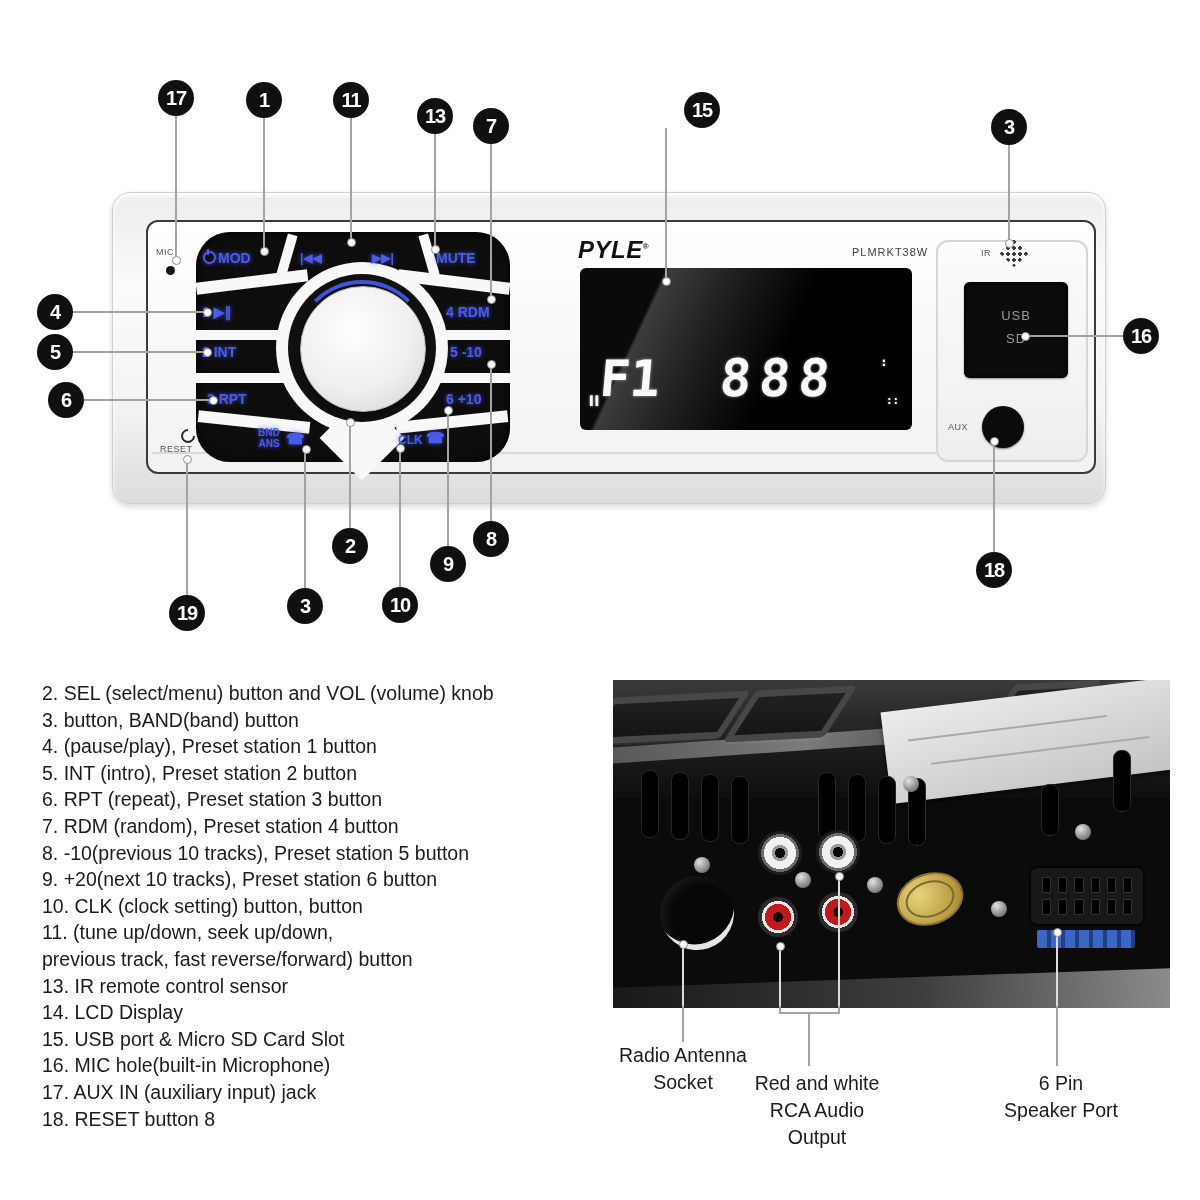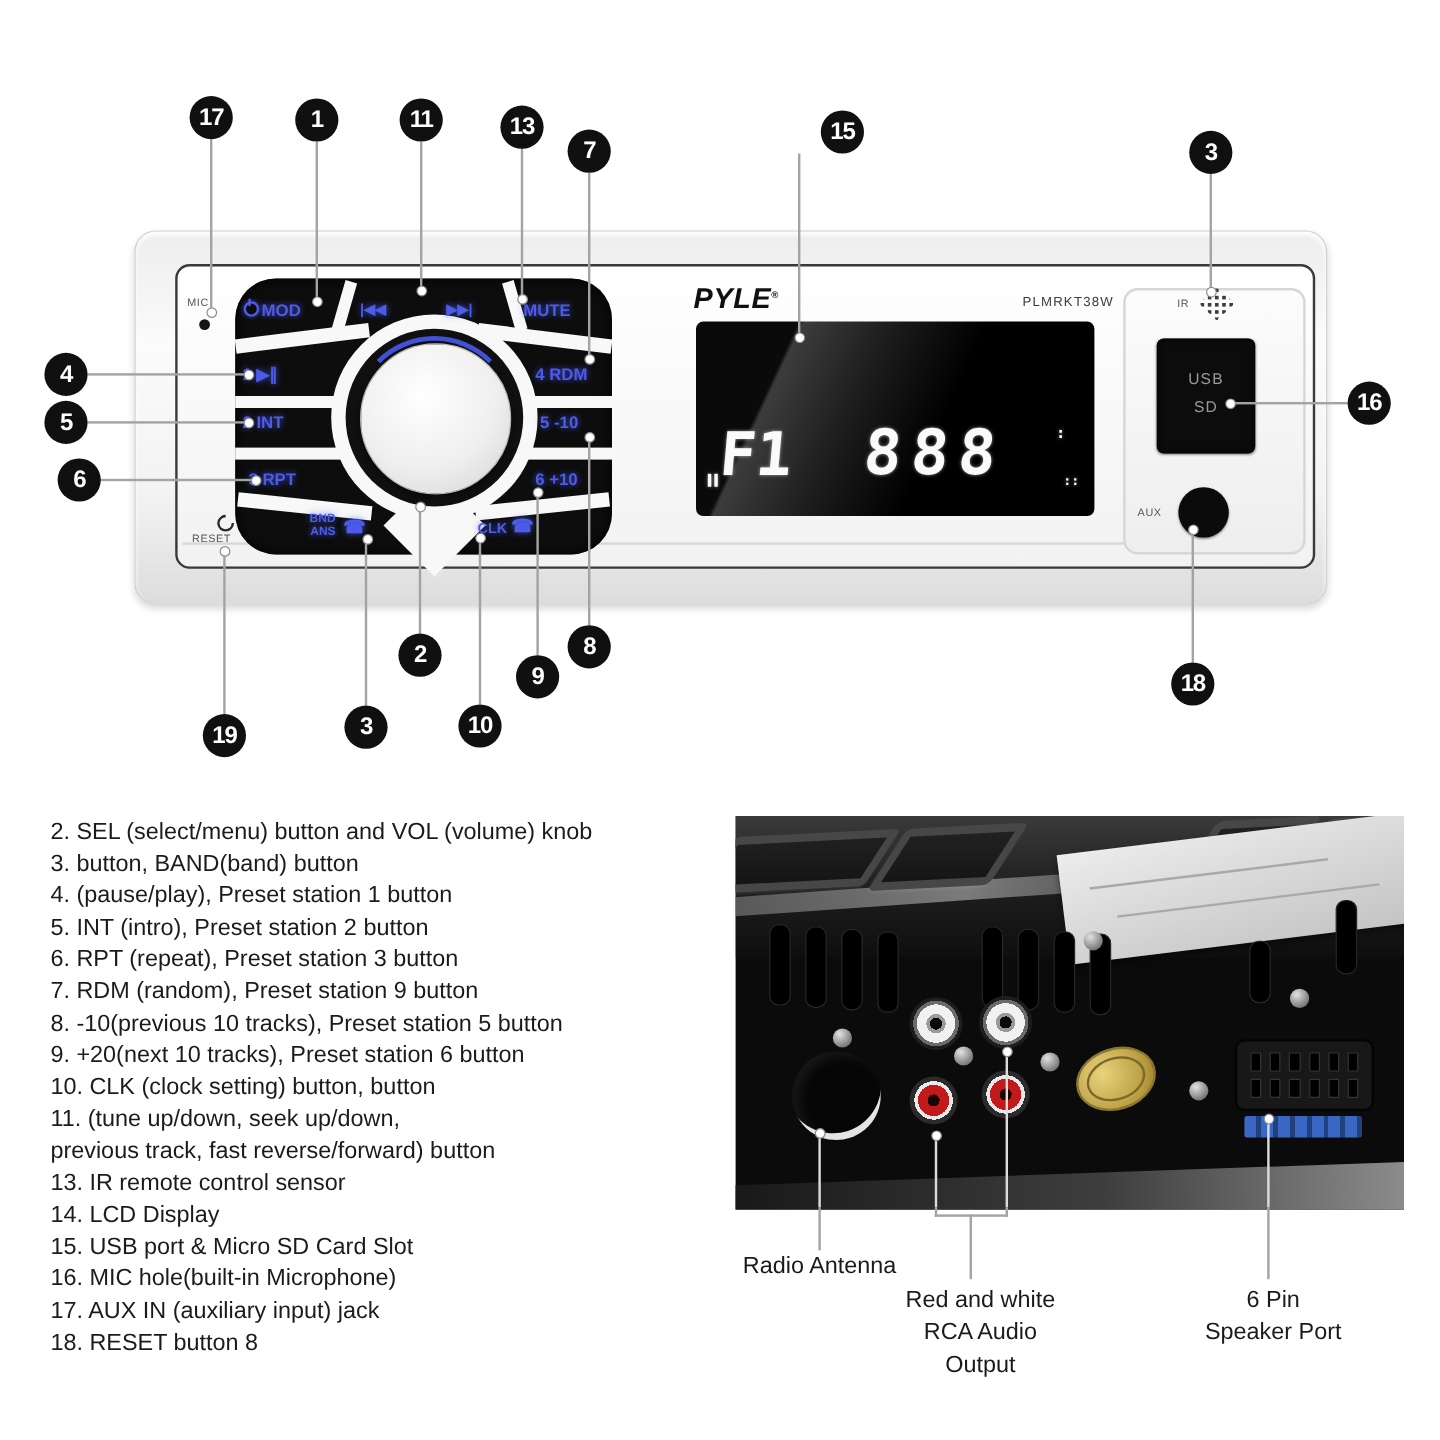--- a/index.html
+++ b/index.html
@@ -35,21 +35,21 @@
        position:relative;margin-right:2px;vertical-align:-1px;box-shadow:0 0 4px rgba(70,90,230,.8);}
   .pwr:after{content:"";position:absolute;left:2px;top:-4px;width:2px;height:6px;background:#4d5bea;}
   .tiny{font-size:9px;color:#555;position:absolute;letter-spacing:.5px;}
   .display{position:absolute;left:580px;top:268px;width:332px;height:162px;border-radius:6px;
        background:linear-gradient(295deg,#000 40%,#1d1d1d 60%,#3c3c3c 78%,#0a0a0a 79%);
        overflow:hidden;}
   .seg{position:absolute;color:#fafafa;font-family:"DejaVu Sans Mono",monospace;font-weight:bold;
        transform:skewX(-5deg);text-shadow:0 0 3px rgba(255,255,255,.6);}
   .sidepanel{position:absolute;left:936px;top:240px;width:148px;height:218px;border-radius:12px;
        border:2px solid #d6d6d6;background:linear-gradient(180deg,#fcfcfc,#eeeeee);}
-  .usbcover{position:absolute;left:964px;top:282px;width:82px;height:96px;border-radius:6px;
+  .usbcover{position:absolute;left:964px;top:282px;width:104px;height:96px;border-radius:6px;
        background:#0c0c0c;box-shadow:inset 0 0 6px #000,0 1px 2px rgba(0,0,0,.4);
        color:#9a9a9a;font-size:13px;letter-spacing:1px;text-align:center;}
   .irdots{position:absolute;left:999px;top:239px;width:30px;height:28px;
        background-image:radial-gradient(#3c3c3c 1.6px,transparent 1.8px);background-size:6px 6px;
        clip-path:polygon(50% 0,100% 50%,50% 100%,0 50%);}
   .auxjack{position:absolute;left:982px;top:406px;width:42px;height:42px;border-radius:50%;background:#0b0b0b;
        box-shadow:0 1px 2px rgba(0,0,0,.5);}
   .micdot{position:absolute;left:166px;top:266px;width:9px;height:9px;border-radius:50%;background:#141414;}
   .rsticon{position:absolute;left:181px;top:429px;width:10px;height:10px;border:2px solid #2a2a2a;
        border-radius:50%;border-top-color:transparent;transform:rotate(45deg);}
@@ -198,21 +198,21 @@
   <i class="dot" style="left:302px;top:445px"></i>
   <i class="dot" style="left:396px;top:444px"></i>
   <i class="dot" style="left:444px;top:406px"></i>
   <i class="dot" style="left:487px;top:360px"></i>
   <i class="dot" style="left:183px;top:455px"></i>
   <i class="dot" style="left:990px;top:437px"></i>
 
   <div class="co" style="left:158px;top:80px">17</div>
   <div class="co" style="left:246px;top:82px">1</div>
   <div class="co" style="left:333px;top:82px">11</div>
-  <div class="co" style="left:417px;top:88px">13</div>
+  <div class="co" style="left:417px;top:98px">13</div>
   <div class="co" style="left:473px;top:108px">7</div>
   <div class="co" style="left:684px;top:92px">15</div>
   <div class="co" style="left:991px;top:109px">3</div>
   <div class="co" style="left:37px;top:294px">4</div>
   <div class="co" style="left:37px;top:334px">5</div>
   <div class="co" style="left:48px;top:382px">6</div>
   <div class="co" style="left:1123px;top:318px">16</div>
   <div class="co" style="left:332px;top:528px">2</div>
   <div class="co" style="left:287px;top:588px">3</div>
   <div class="co" style="left:382px;top:587px">10</div>
@@ -220,21 +220,21 @@
   <div class="co" style="left:473px;top:521px">8</div>
   <div class="co" style="left:169px;top:595px">19</div>
   <div class="co" style="left:976px;top:552px">18</div>
 
   <div class="legend">
     <div>2. SEL (select/menu) button and VOL (volume) knob</div>
     <div>3. button, BAND(band) button</div>
     <div>4. (pause/play), Preset station 1 button</div>
     <div>5. INT (intro), Preset station 2 button</div>
     <div>6. RPT (repeat), Preset station 3 button</div>
-    <div>7. RDM (random), Preset station 9 button</div>
+    <div>7. RDM (random), Preset station 4 button</div>
     <div>8. -10(previous 10 tracks), Preset station 5 button</div>
     <div>9. +20(next 10 tracks), Preset station 6 button</div>
     <div>10. CLK (clock setting) button, button</div>
     <div>11. (tune up/down, seek up/down,</div>
     <div>previous track, fast reverse/forward) button</div>
     <div>13. IR remote control sensor</div>
     <div>14. LCD Display</div>
     <div>15. USB port &amp; Micro SD Card Slot</div>
     <div>16. MIC hole(built-in Microphone)</div>
     <div>17. AUX IN (auxiliary input) jack</div>
@@ -302,20 +302,21 @@
   <div class="ln" style="left:808px;top:1012px;width:2px;height:54px"></div>
   <div class="lnw" style="left:1056px;top:932px;width:2px;height:74px"></div>
   <div class="ln" style="left:1056px;top:1006px;width:2px;height:60px"></div>
   <i class="dot" style="left:679px;top:940px"></i>
   <i class="dot" style="left:776px;top:942px"></i>
   <i class="dot" style="left:835px;top:872px"></i>
   <i class="dot" style="left:1053px;top:928px"></i>
 
   <div class="rlabel" style="left:573px;top:1042px">
     <div>Radio Antenna</div>
+    <div>Socket</div>
   </div>
   <div class="rlabel" style="left:707px;top:1070px">
     <div>Red and white</div>
     <div>RCA Audio</div>
     <div>Output</div>
   </div>
   <div class="rlabel" style="left:951px;top:1070px">
     <div>6 Pin</div>
     <div>Speaker Port</div>
   </div>

